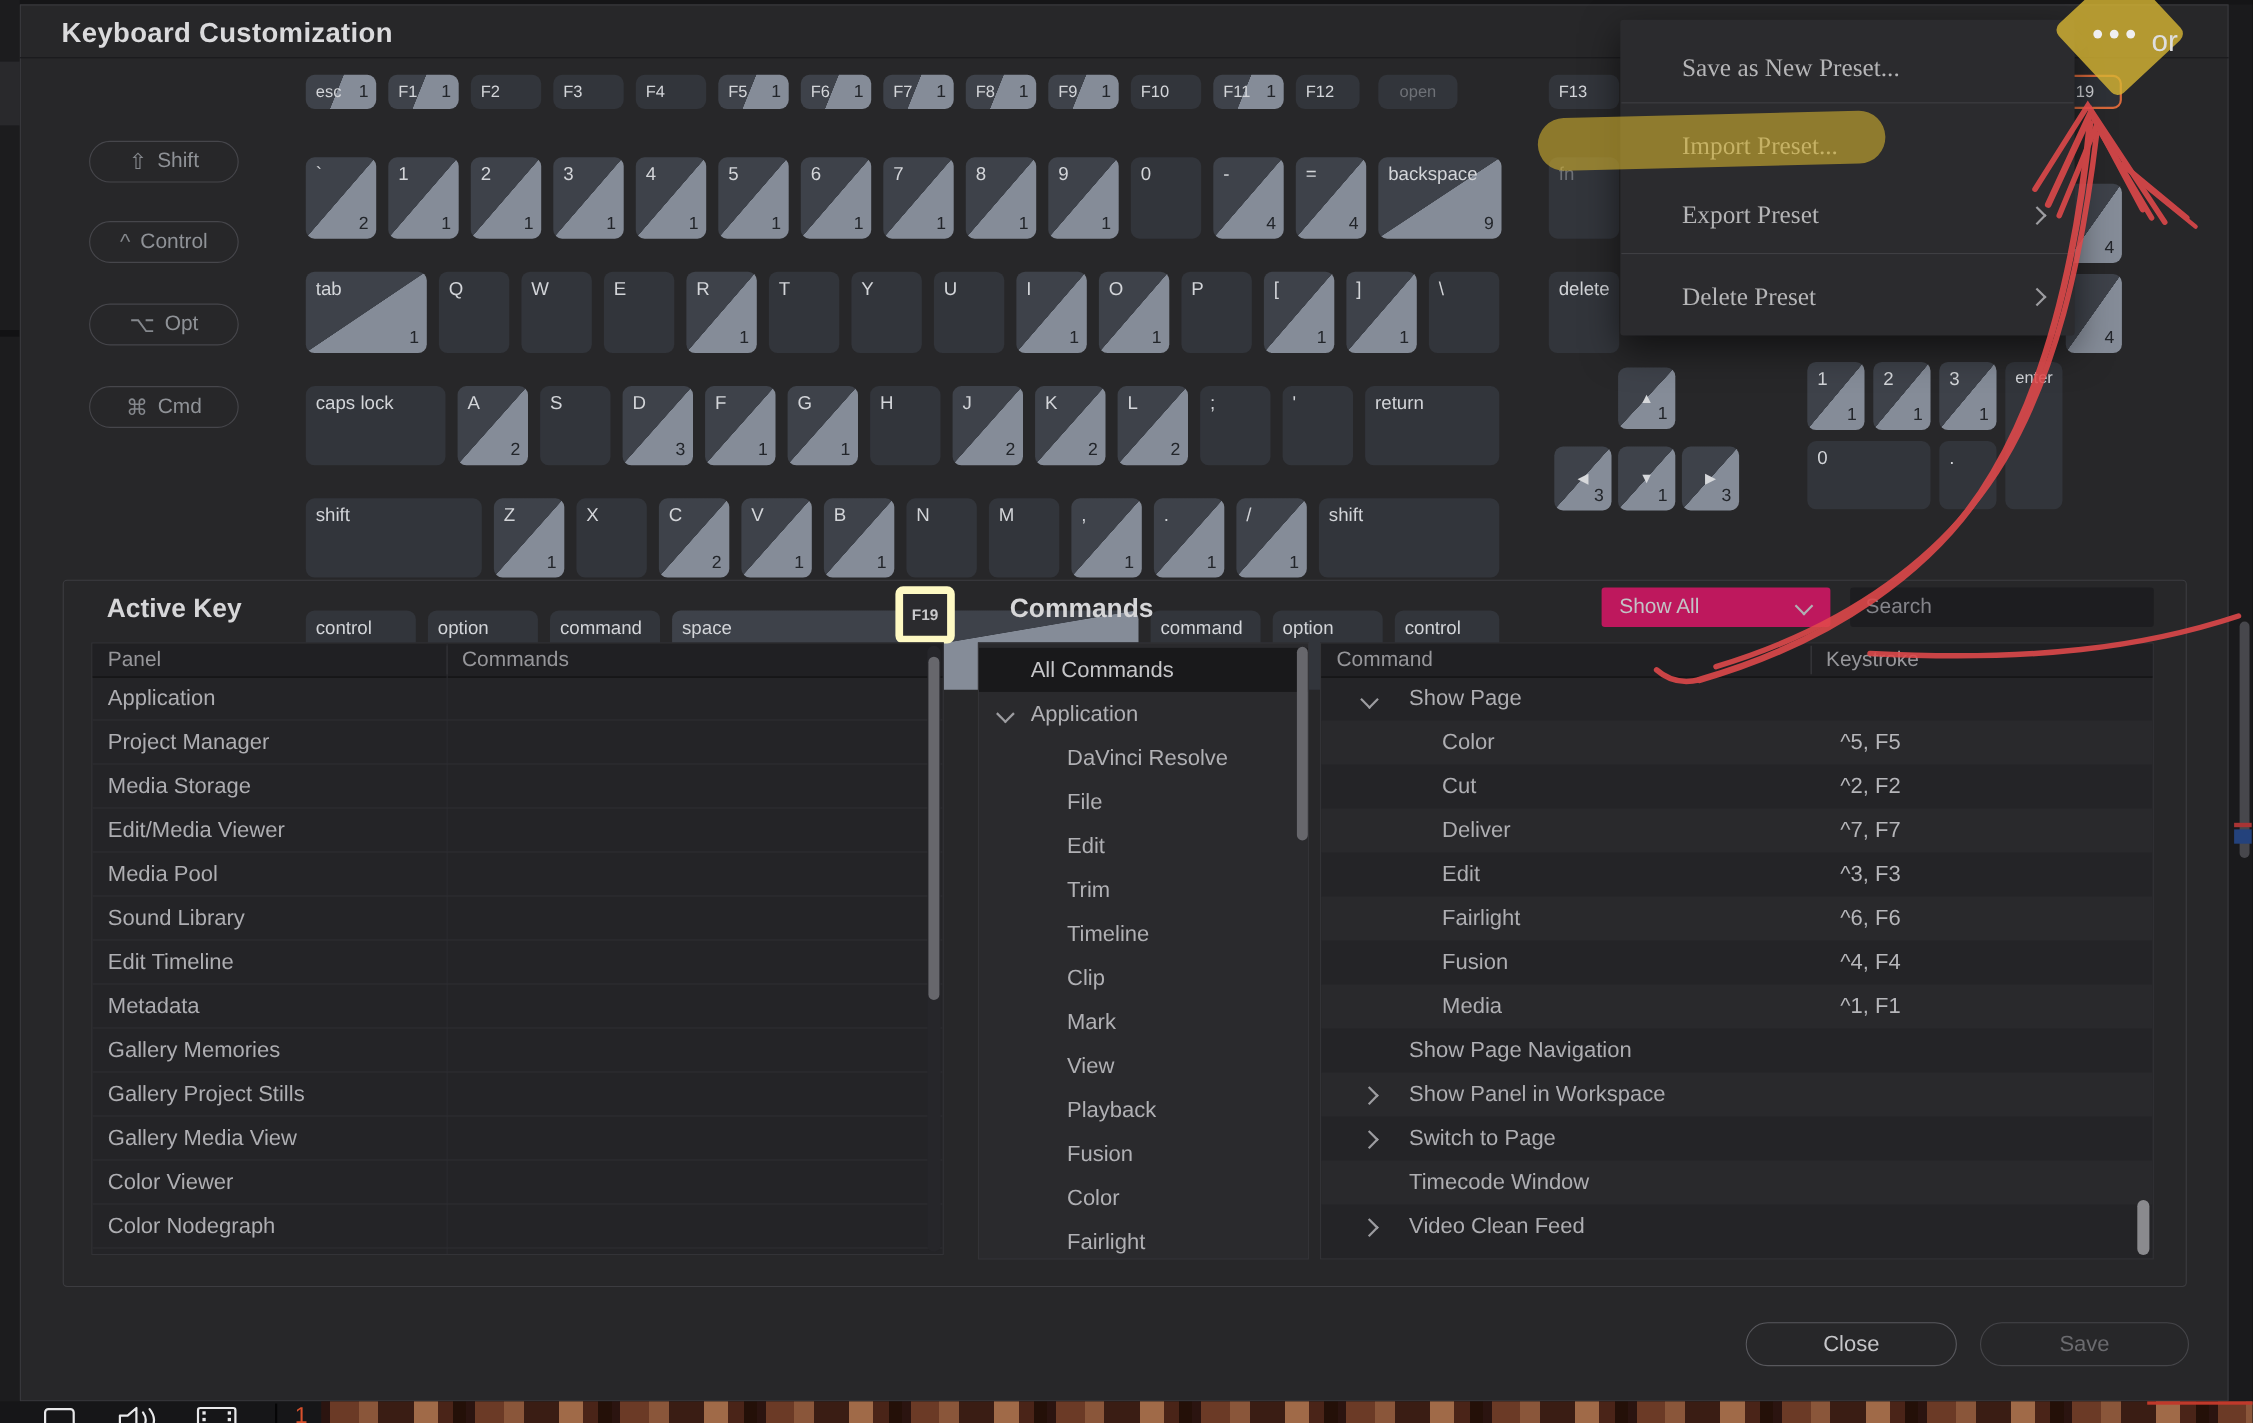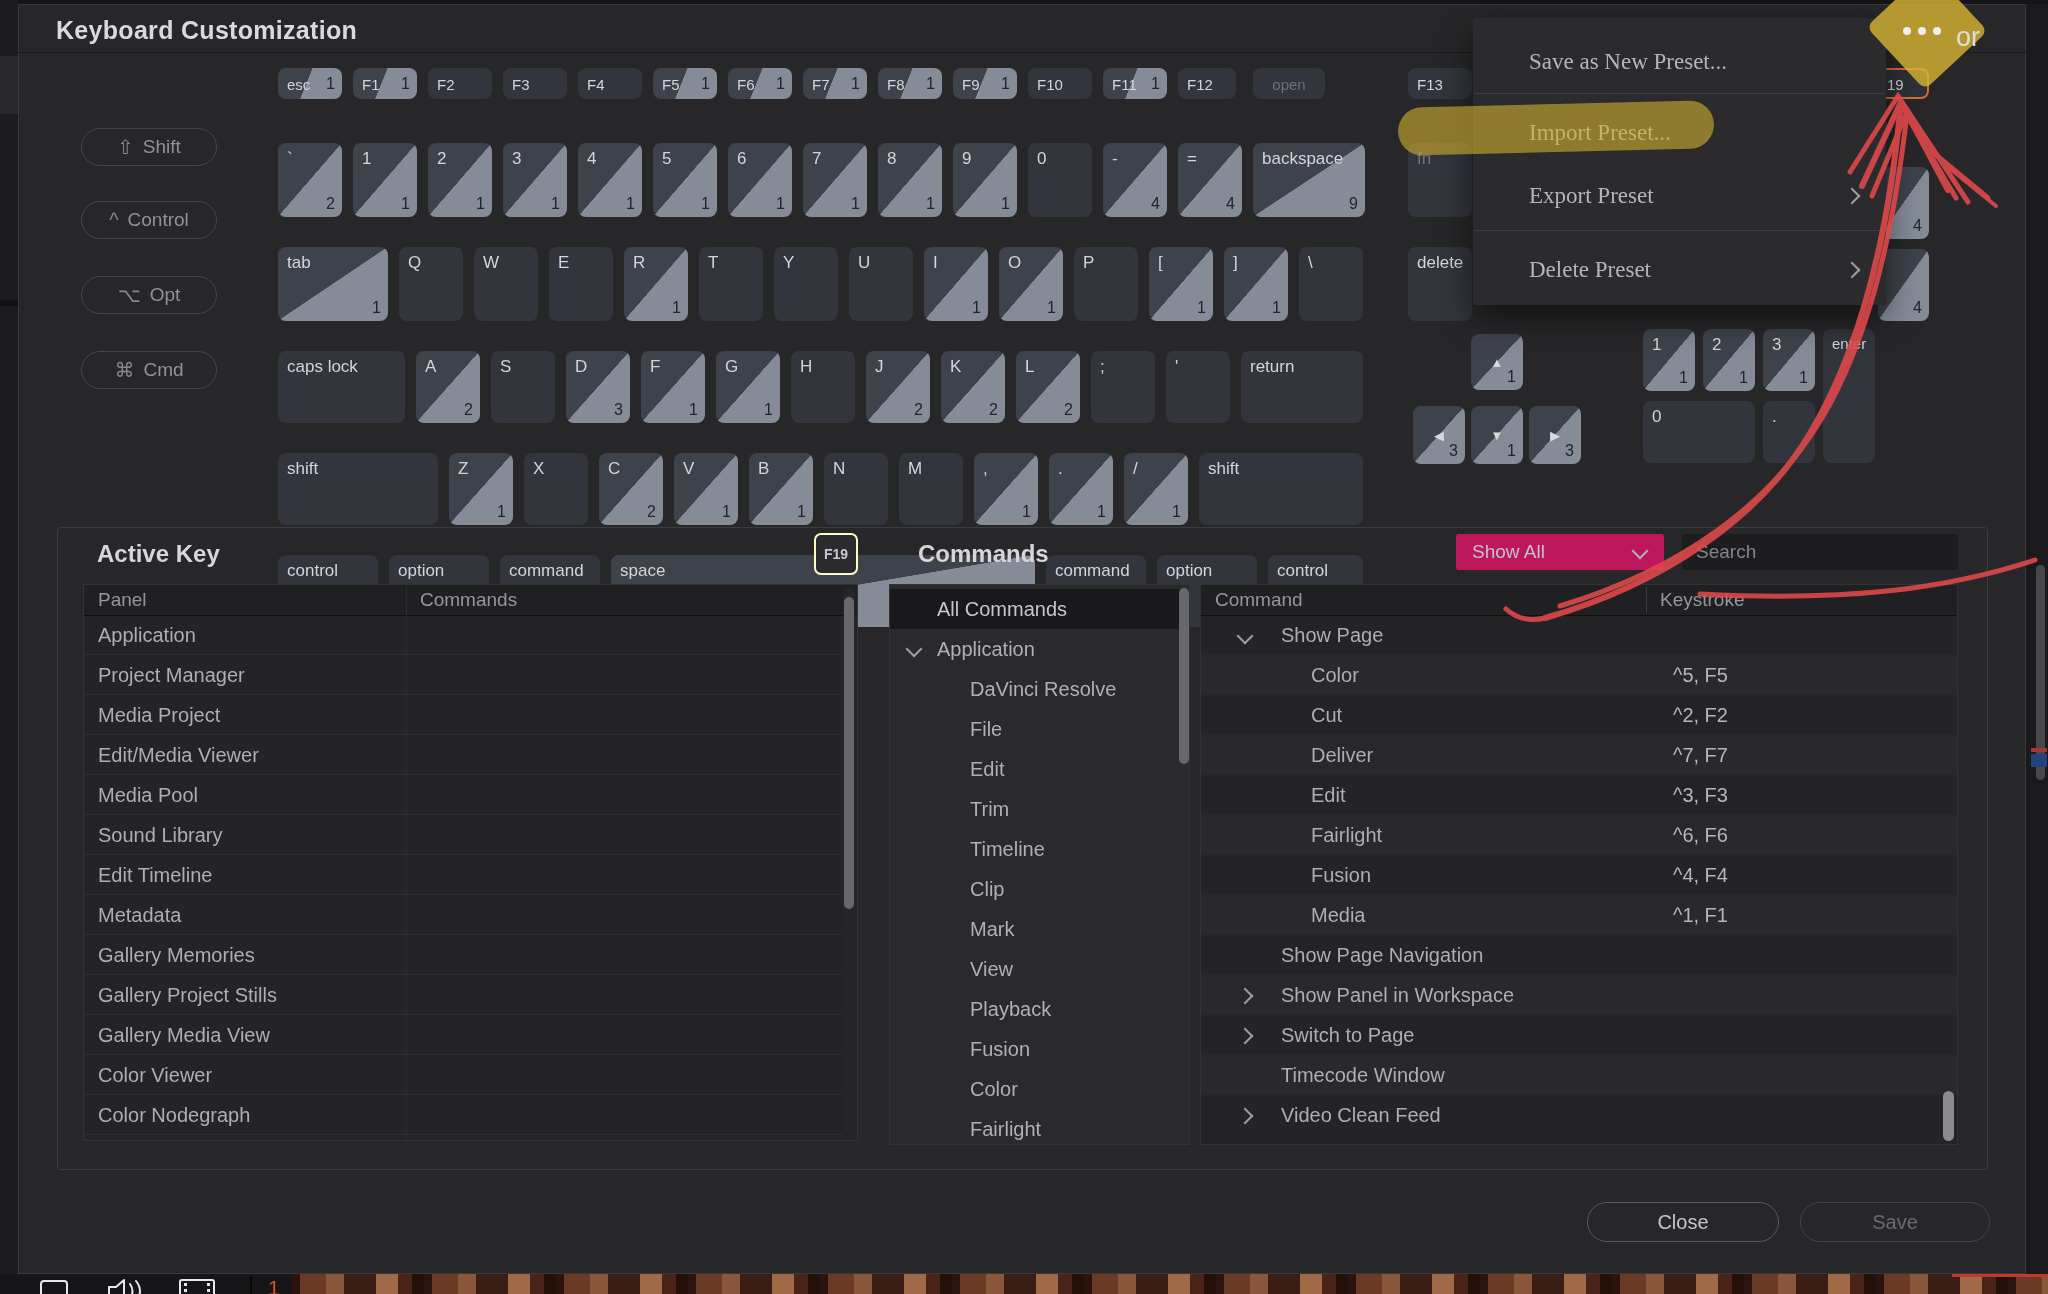--- a/index.html
+++ b/index.html
@@ -23,21 +23,21 @@
   .key.small .badge{top:50%;bottom:auto;transform:translateY(-50%);}
   .key.small.assigned{background:linear-gradient(112deg,#3e424a 45%,#858c98 45.5%);}
   .key.disabled .lab{color:#6e7177;}
   .key.center .lab{left:50%;top:50%;transform:translate(-50%,-50%);}
   .key.glyph .lab{font-size:13px;color:#d6d8db;}
   .key.smallfont .lab{font-size:15px;}
   .key.outline{border:2px solid #d9693b;background:#2e3137;}
   
   .groupbox{position:absolute;left:57px;top:527px;width:1929px;height:641px;border:1px solid #3c3c40;border-radius:4px;z-index:2;}
   .sec-title{position:absolute;font-size:24px;font-weight:700;color:#d6d6d8;z-index:3;}
-  .f19badge{position:absolute;left:814px;top:533px;width:40px;height:38px;border:2px solid #fef9c3;border-radius:7px;background:#2b2b2e;
+  .f19badge{position:absolute;left:814px;top:533px;width:40px;height:38px;border:7px solid #fef9c3;border-radius:7px;background:#2b2b2e;
             color:#c9c9cc;font-size:14px;font-weight:700;display:flex;align-items:center;justify-content:center;z-index:3;}
   .tbl{position:absolute;background:#242427;border:1px solid #333337;box-sizing:border-box;z-index:3;overflow:hidden;}
   .tbl-head{position:absolute;top:0;left:0;right:0;height:30px;background:#202023;border-bottom:1px solid #0f0f10;}
   .th{position:absolute;top:0;height:30px;line-height:30px;font-size:19px;color:#96969a;white-space:nowrap;}
   .hdiv{position:absolute;top:2px;height:26px;width:1px;background:#3c3c40;}
   .vline{position:absolute;top:0;bottom:0;width:1px;background:#2c2c30;}
   .row{position:absolute;left:0;right:0;height:40px;}
   .row .cell{position:absolute;top:0;height:40px;line-height:40px;font-size:20px;color:#aeaeb2;white-space:nowrap;}
   .arow{border-bottom:1px solid #2e2e32;box-sizing:border-box;}
   .zebra-odd{background:#29292c;}
@@ -462,21 +462,21 @@
         <div class="hdiv" style="left: 322px;"></div>
       </div>
       <div class="vline" style="left: 322px;"></div>
       <div class="row arow" style="top: 30px;">
         <span class="cell" style="left: 14px;">Application</span>
       </div>
       <div class="row arow" style="top: 70px;">
         <span class="cell" style="left: 14px;">Project Manager</span>
       </div>
       <div class="row arow" style="top: 110px;">
-        <span class="cell" style="left: 14px;">Media Project</span>
+        <span class="cell" style="left: 14px;">Media Storage</span>
       </div>
       <div class="row arow" style="top: 150px;">
         <span class="cell" style="left: 14px;">Edit/Media Viewer</span>
       </div>
       <div class="row arow" style="top: 190px;">
         <span class="cell" style="left: 14px;">Media Pool</span>
       </div>
       <div class="row arow" style="top: 230px;">
         <span class="cell" style="left: 14px;">Sound Library</span>
       </div>

